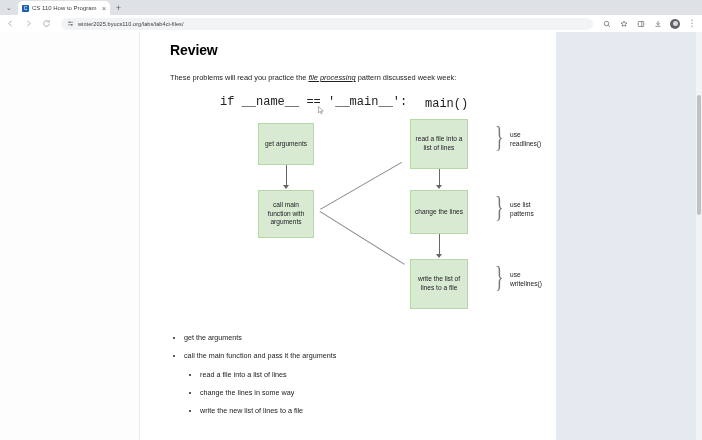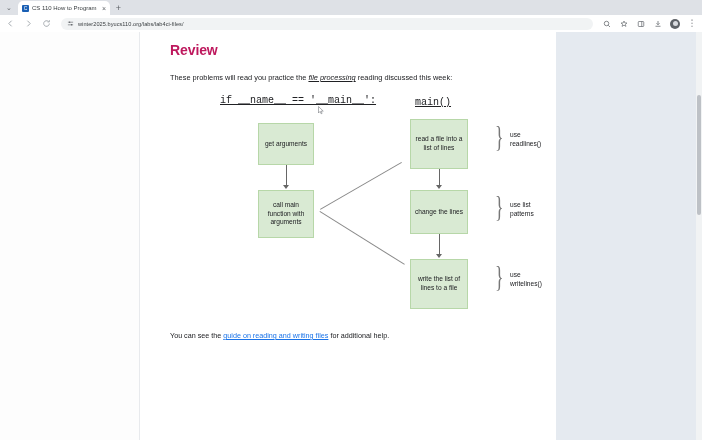--- a/index.html
+++ b/index.html
@@ -94,41 +94,41 @@
 
   .scrollbar-track {
     position: absolute; right: 0; top: 0; bottom: 0; width: 6px; background: #f1f3f4;
   }
   .scrollbar-thumb {
     position: absolute; right: 1px; top: 63px; width: 4px; height: 120px;
     background: #bdc1c6; border-radius: 2px;
   }
 
   h1.page-title {
-    font-size: 14px; font-weight: bold; color: #be185d;
+    font-size: 14px; font-weight: bold; color: #000000;
     margin-bottom: 15px; letter-spacing: -0.1px;
   }
   p.intro {
     font-size: 7.4px; color: #202124; line-height: 1.35; margin-bottom: 4px;
   }
   p.intro em { font-style: italic; text-decoration: underline; }
 
   .cursor {
     position: absolute; left: 318px; top: 74px;
     width: 6px; height: 9px; pointer-events: none;
   }
 
   
   .diagram { position: relative; height: 240px; margin-top: 6px; }
   .code-line {
     position: absolute; font-family: "Liberation Mono", monospace;
-    font-size: 10px; color: #202124; white-space: pre; text-decoration: underline;
+    font-size: 12px; color: #202124; white-space: pre;
   }
   .code-if { left: 50px; top: 6px; }
-  .code-main { left: 245px; top: 8px; }
+  .code-main { left: 255px; top: 8px; }
 
   .node {
     position: absolute;
     background: #d9ead3; border: 1px solid #b7d7a8;
     display: flex; align-items: center; justify-content: center; text-align: center;
     font-size: 6.6px; color: #202124; line-height: 1.35; padding: 2px;
   }
   .n-get   { left: 88px;  top: 34px;  width: 56px; height: 42px; }
   .n-call  { left: 88px;  top: 101px; width: 56px; height: 48px; }
   .n-read  { left: 240px; top: 30px;  width: 58px; height: 50px; }
@@ -250,21 +250,21 @@
 
   <div class="viewport">
 
     <div class="site-sidebar"></div>
 
     <div class="page-content">
 
       <h1 class="page-title">Review</h1>
 
       <p class="intro">
-        <span>These problems will read you practice the </span><em>file processing</em><span> reading discussed this week:</span>
+        <span>These problems will read you practice the </span><em>file processing</em><span> pattern discussed week week:</span>
       </p>
 
       <div class="diagram">
 
         <div class="code-line code-if">if __name__ == '__main__':</div>
         <div class="code-line code-main">main()</div>
 
         <div class="node n-get">get arguments</div>
         <div class="node n-call">call main function with arguments</div>
 
@@ -287,24 +287,32 @@
         <div class="brace" style="left:322px; top:32px;">}</div>
         <div class="annot" style="left:340px; top:42px;"><span>use readlines()</span></div>
 
         <div class="brace" style="left:322px; top:102px;">}</div>
         <div class="annot" style="left:340px; top:112px;"><span>use list patterns</span></div>
 
         <div class="brace" style="left:322px; top:172px;">}</div>
         <div class="annot" style="left:340px; top:182px;"><span>use writelines()</span></div>
       </div>
 
-
-      <p class="footer-note">
-        <span>You can see the </span><a href="#">guide on reading and writing files</a><span> for additional help.</span>
-      </p>
+      <ul class="lv1">
+        <li>get the arguments</li>
+        <li>
+          <span>call the main function and pass it the arguments</span>
+          <ul class="lv2">
+            <li>read a file into a list of lines</li>
+            <li>change the lines in some way</li>
+            <li>write the new list of lines to a file</li>
+          </ul>
+        </li>
+      </ul>
+
     </div>
 
     <svg class="cursor" viewBox="0 0 12 18">
       <path d="M1 1 L1 14 L4.2 10.8 L6.3 15.6 L8.2 14.7 L6.2 10.2 L10.5 10.2 Z" fill="#ffffff" stroke="#5f6368" stroke-width="1"></path>
     </svg>
 
     <div class="scrollbar-track">
       <div class="scrollbar-thumb"></div>
     </div>
   </div>

